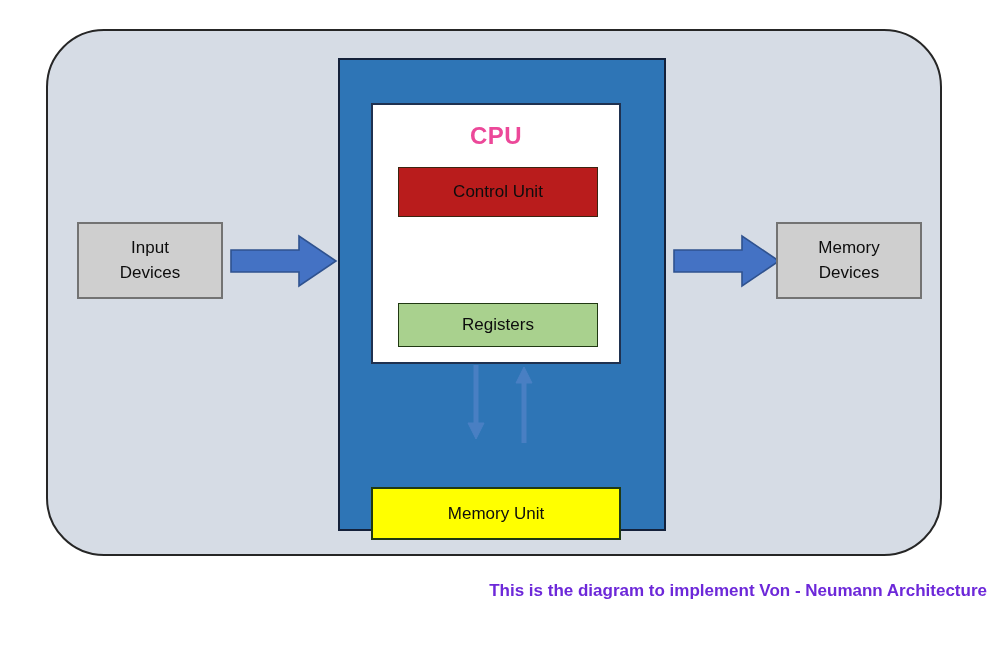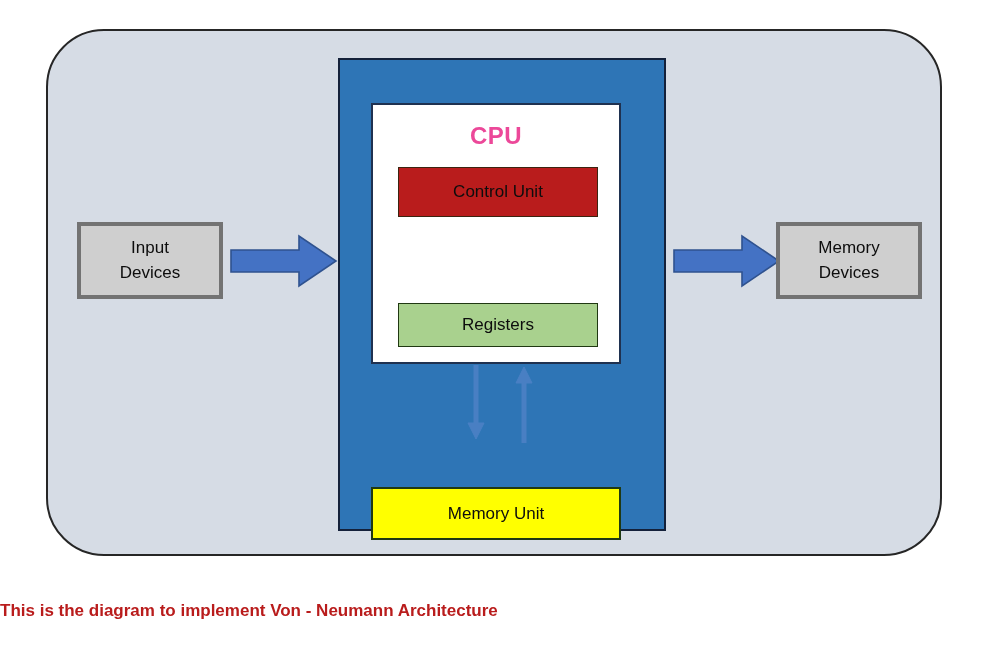--- a/index.html
+++ b/index.html
@@ -118,21 +118,21 @@
     color: #0d0d0d;
     margin-top: 40px;
   }
 
   
   .io-box {
     position: absolute;
     width: 146px;
     height: 77px;
     background: #cfcfcf;
-    border: 4px solid #737373;
+    border: 2px solid #737373;
     box-sizing: border-box;
     display: flex;
     flex-direction: column;
     align-items: center;
     justify-content: center;
     font-size: 17px;
     line-height: 1.45;
     color: #0d0d0d;
   }
   .io-input  { left: 77px;  top: 222px; }
@@ -153,26 +153,26 @@
     left: 455px;
     top: 365px;
     width: 90px;
     height: 78px;
   }
 
   
   .caption {
     position: absolute;
     left: 0;
-    top: 601px;
+    top: 581px;
     width: 987px;
-    text-align: left;
+    text-align: right;
     font-size: 17px;
     font-weight: bold;
-    color: #b91c1c;
+    color: #6d28d9;
   }
 </style>
 </head>
 <body>
 
 <div id="canvas">
 
   <div class="outer-panel"></div>
 
   <div class="io-box io-input">

